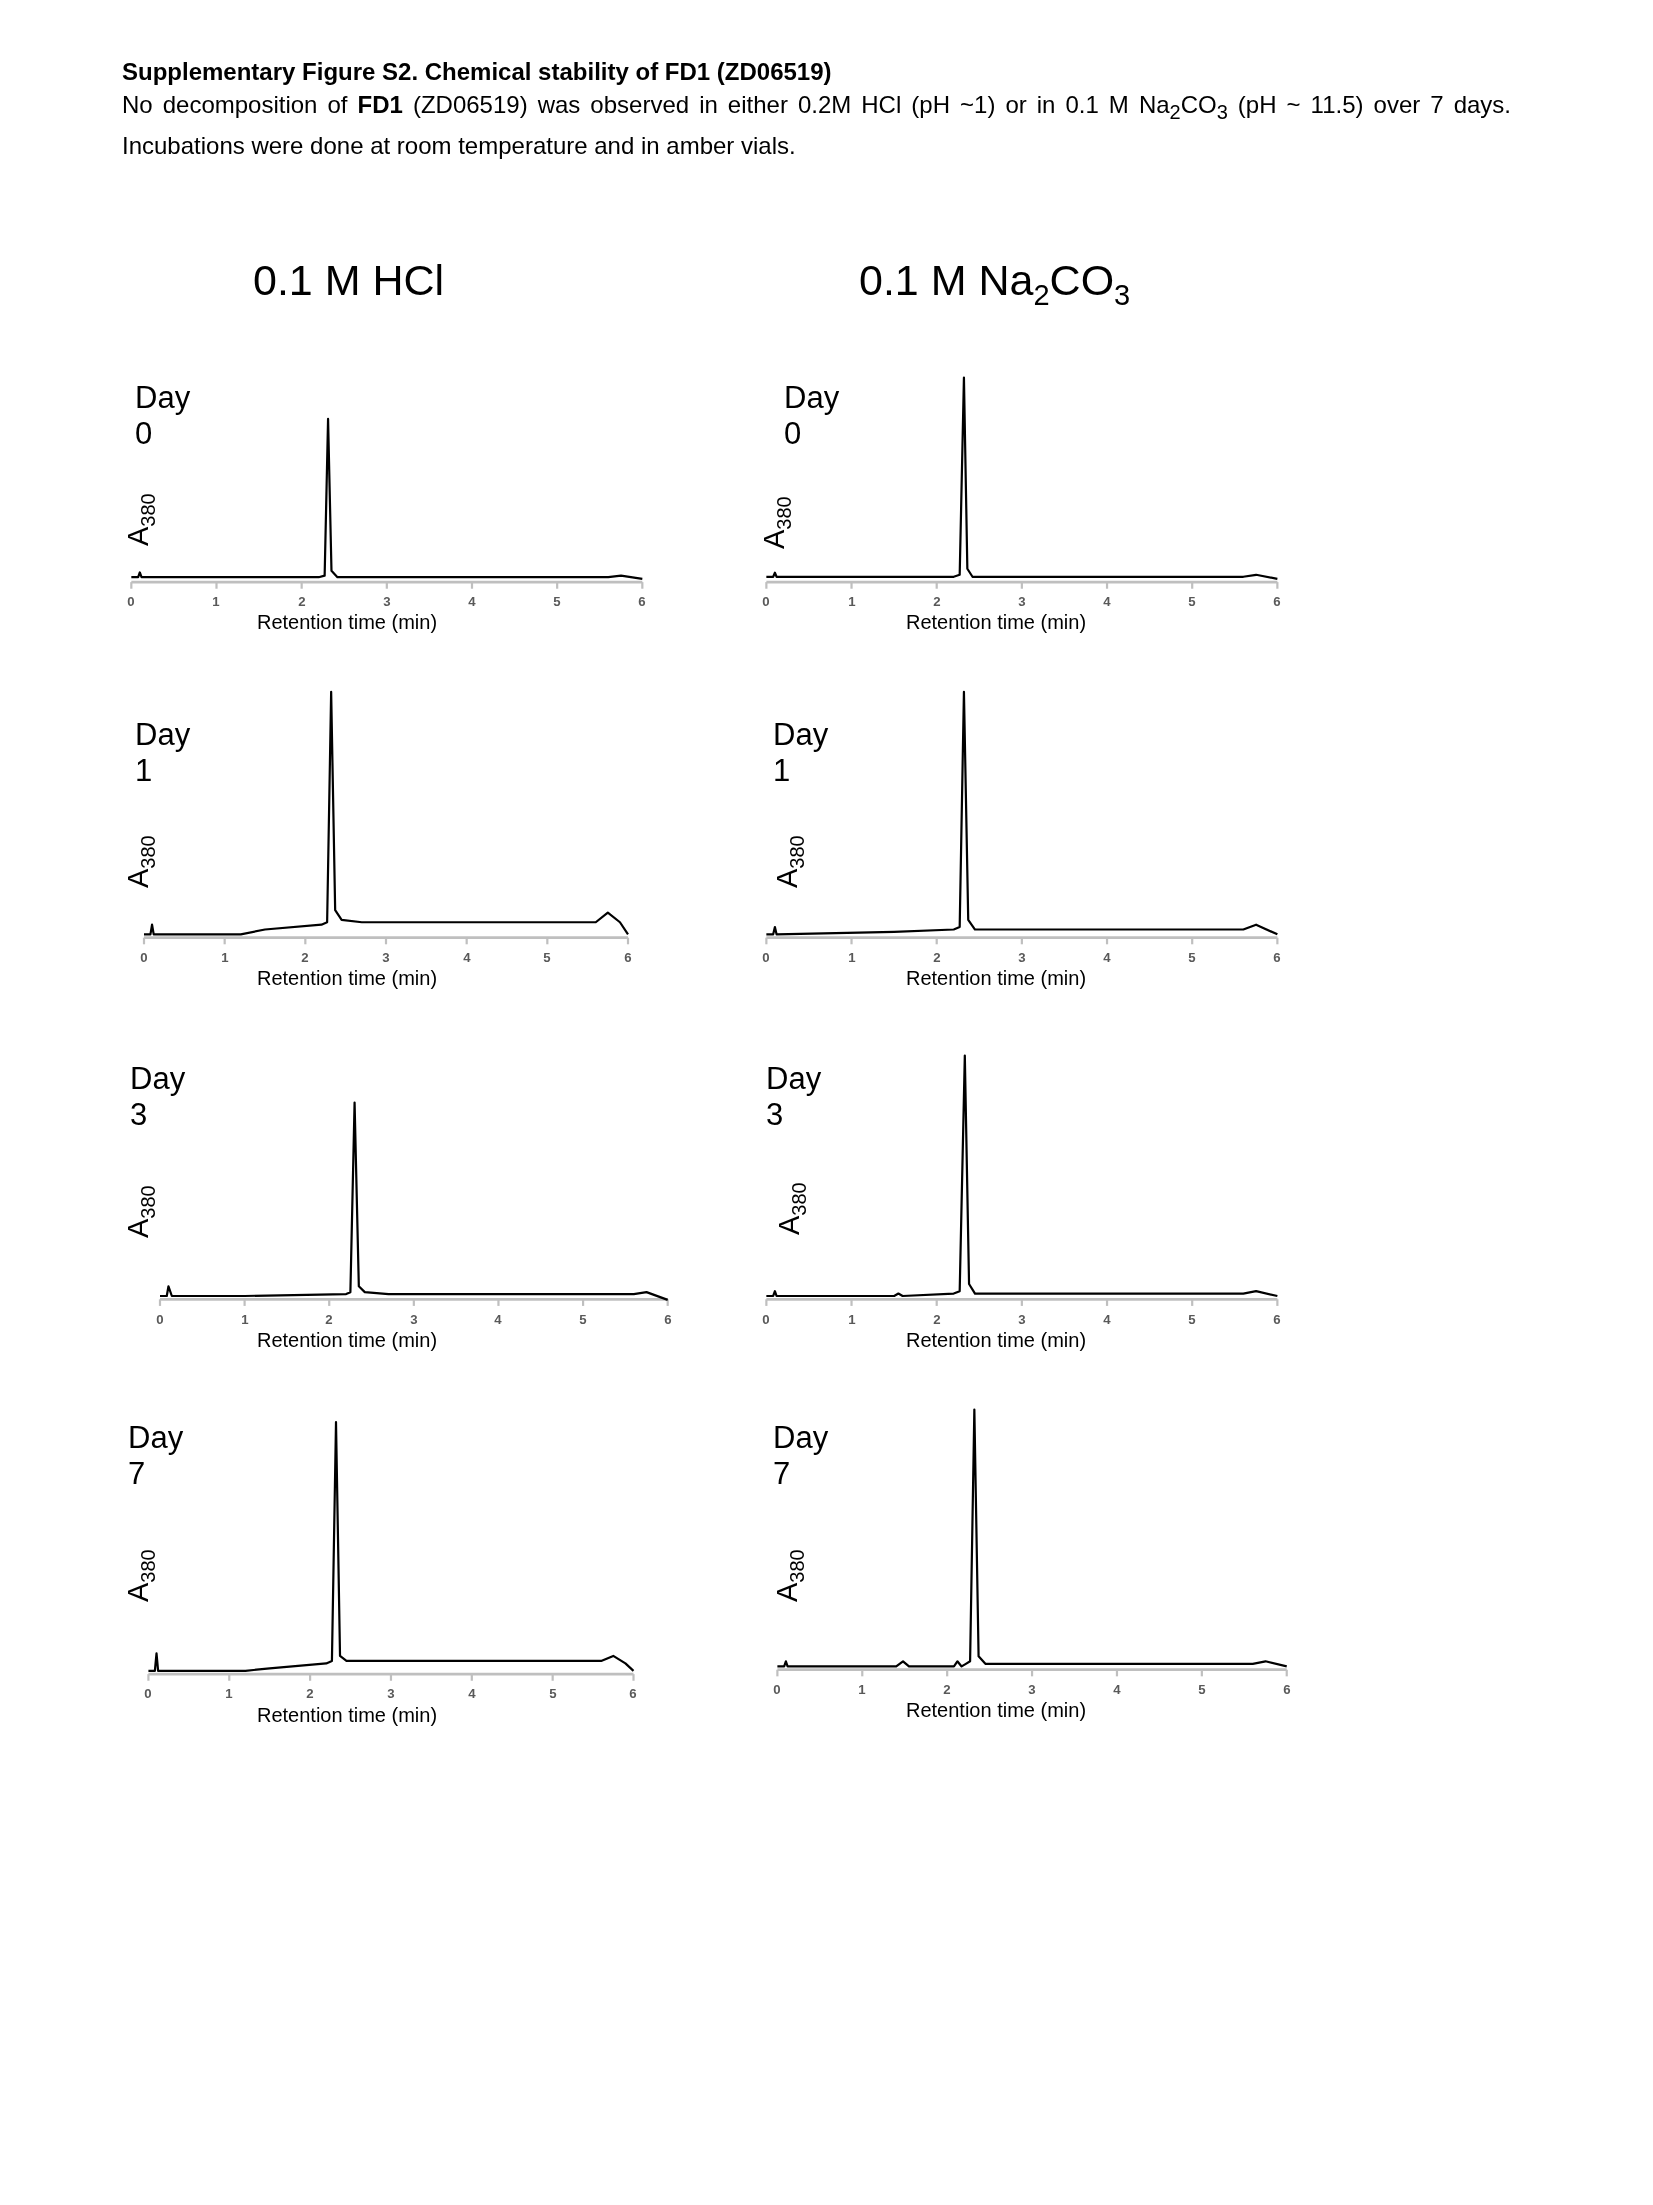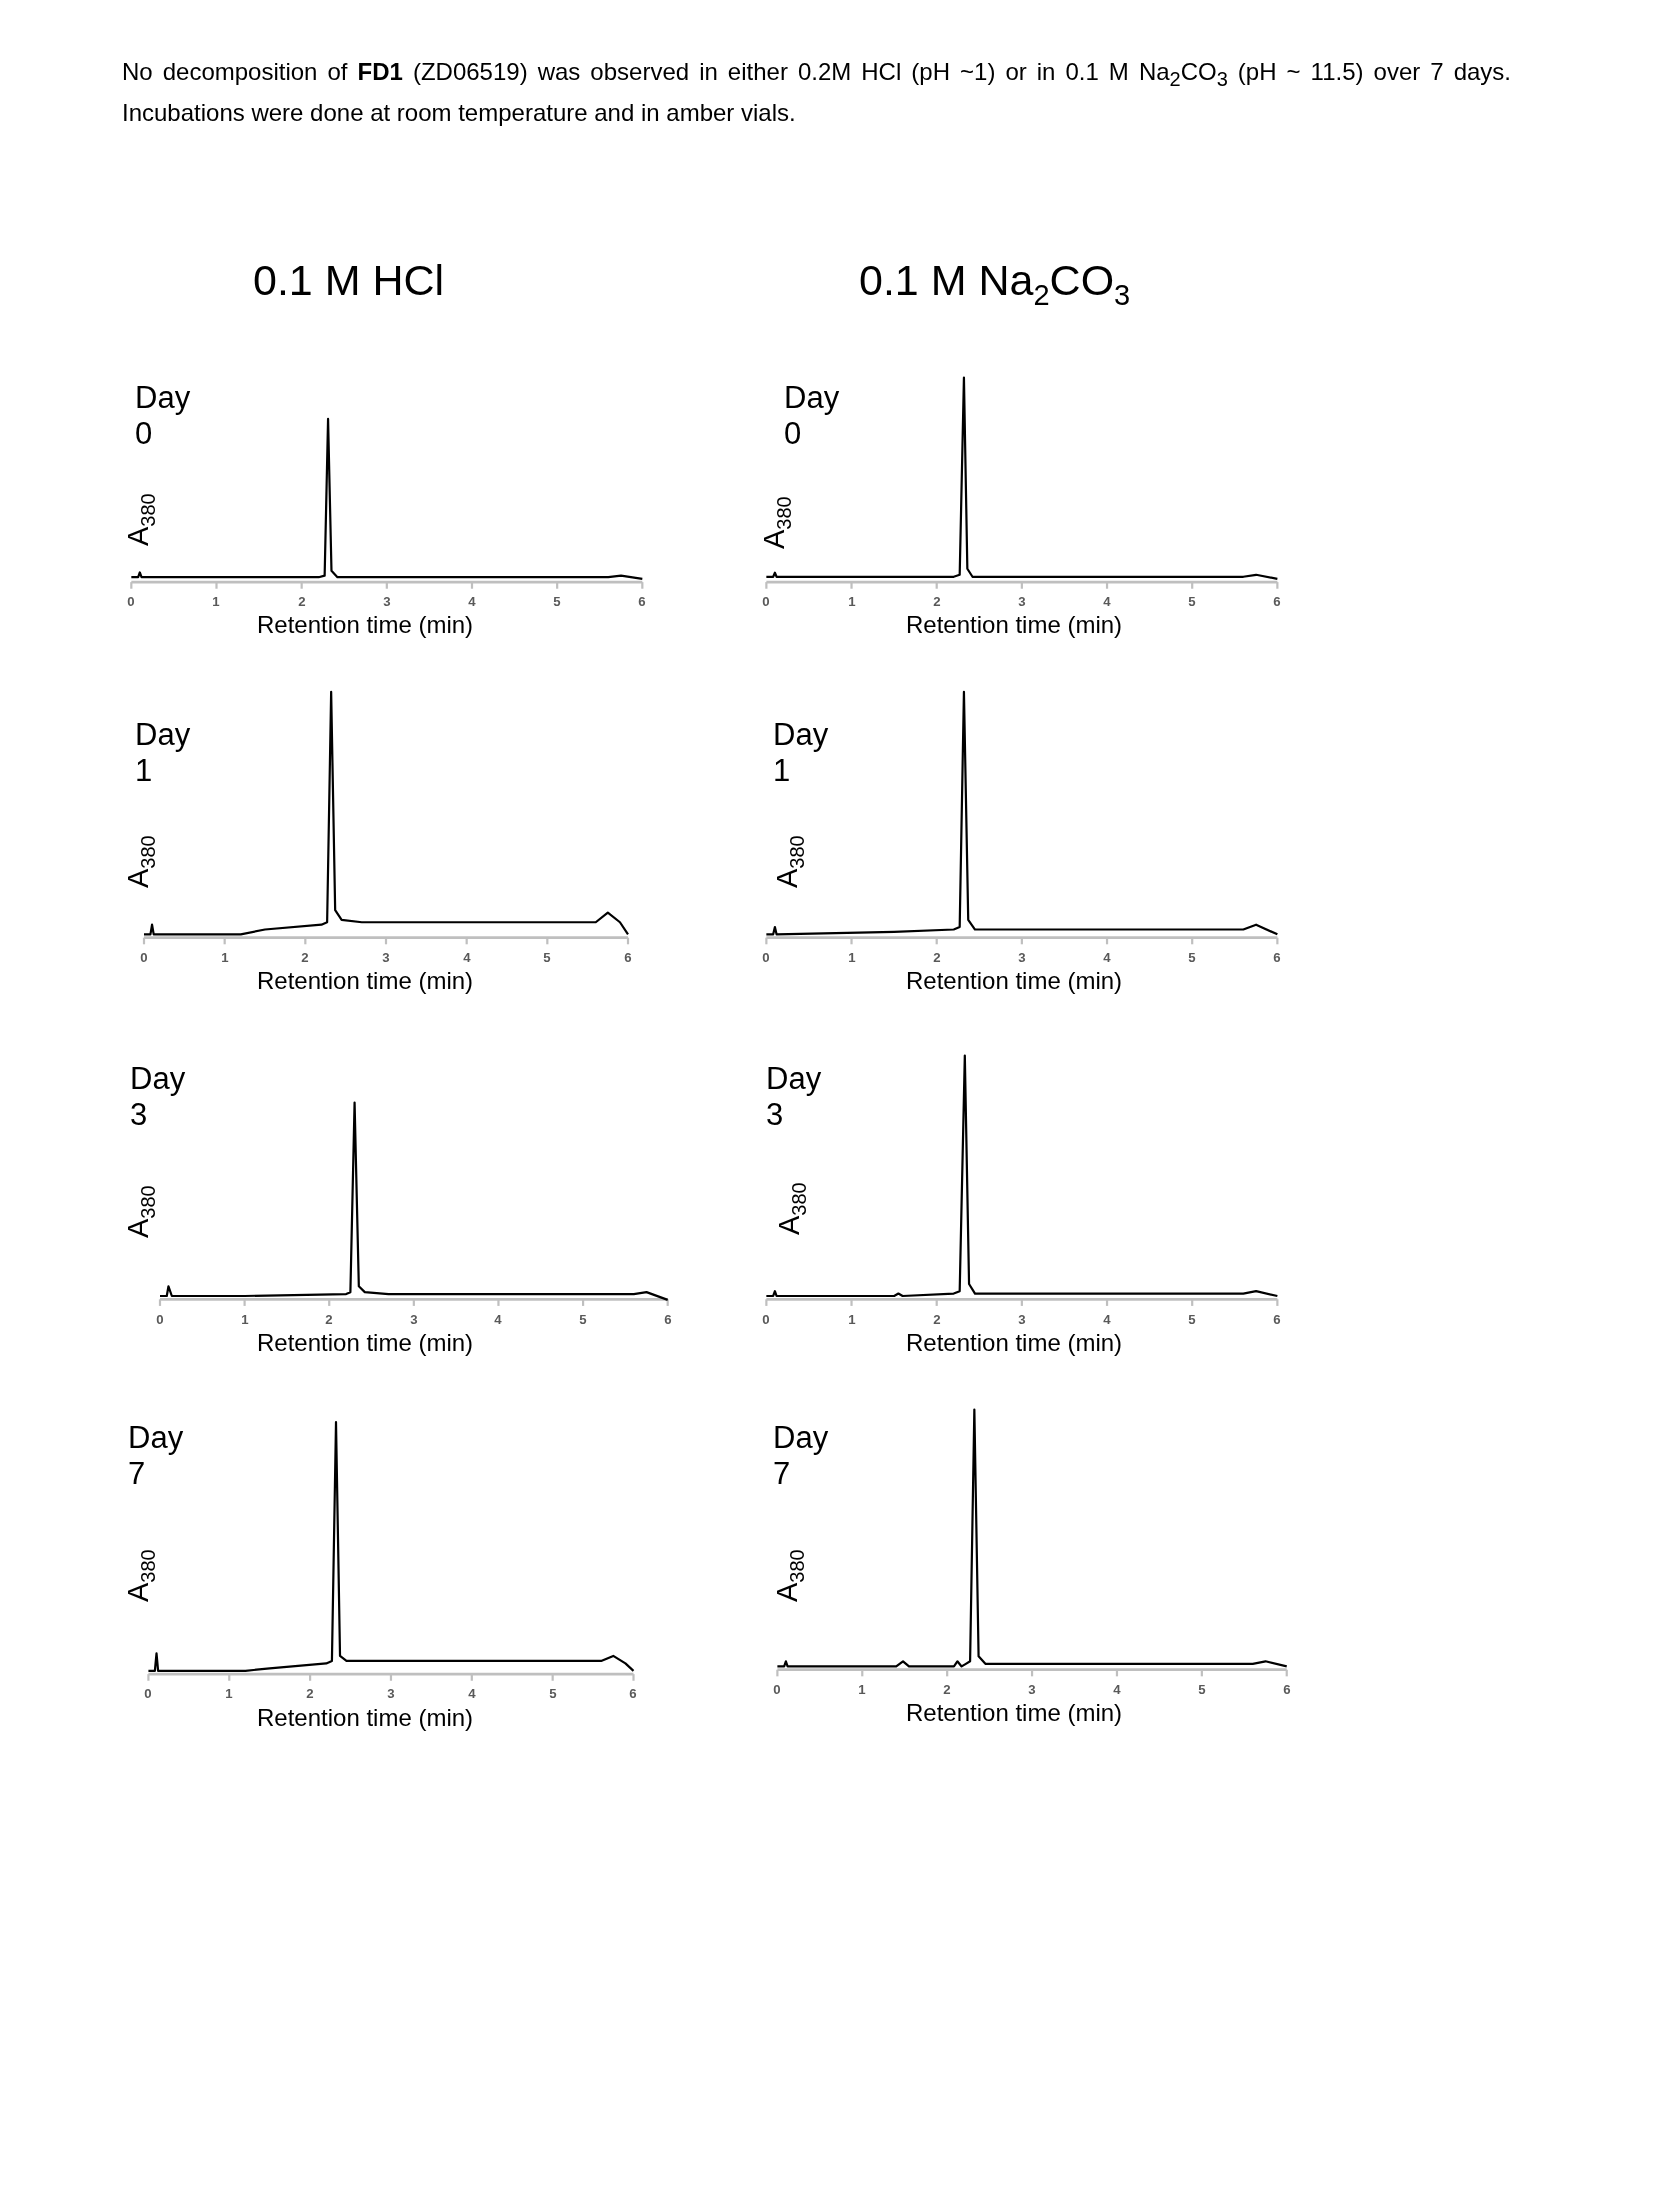--- a/index.html
+++ b/index.html
@@ -7,28 +7,29 @@
          font-family:"Liberation Sans", sans-serif; color:#000; }
   .caption { position:absolute; left:122px; top:55px; width:1389px; font-size:24px; line-height:33px; }
   .caption .title { font-weight:bold; }
   .caption .body { text-align:justify; text-align-last:left; }
   .col-title { position:absolute; font-size:43px; }
   .col-title sub { font-size:29px; }
   .panel { position:absolute; }
   .day-label { position:absolute; font-size:31px; }
   .ylabel { position:absolute; font-size:29px; transform:rotate(-90deg); transform-origin:left top; white-space:nowrap; }
   .ylabel sub { font-size:20px; }
-  .xlabel { position:absolute; font-size:24px; white-space:nowrap; }
+  .xlabel { position:absolute; font-size:20px; white-space:nowrap; }
   .tick { position:absolute; font-size:13.2px; font-weight:bold; color:#595959; transform:translateX(-50%); }
   svg { position:absolute; overflow:visible; }
 </style>
 </head>
 <body>
 
 <div class="caption">
+  <div class="title">Supplementary Figure S2. Chemical stability of FD1 (ZD06519)</div>
   <div class="body"><span>No decomposition of </span><b>FD1</b><span> (ZD06519) was observed in either 0.2M HCl (pH ~1) or in 0.1 M Na</span><sub>2</sub><span>CO</span><sub>3</sub><span> (pH ~ 11.5) over 7 days.  Incubations were done at room temperature and in amber vials.</span></div>
 </div>
 
 <div class="col-title" style="left:253px; top:256px;"><span>0.1 M HCl</span></div>
 <div class="col-title" style="left:859px; top:256px;"><span>0.1 M Na</span><sub>2</sub><span>CO</span><sub>3</sub></div>
 
 <div id="panels">
     <div class="panel">
       <div class="day-label" style="left: 135px; top: 380px;">Day 0</div>
       <div class="ylabel" style="left: 122px; top: 546px;"><span>A</span><sub>380</sub></div>

